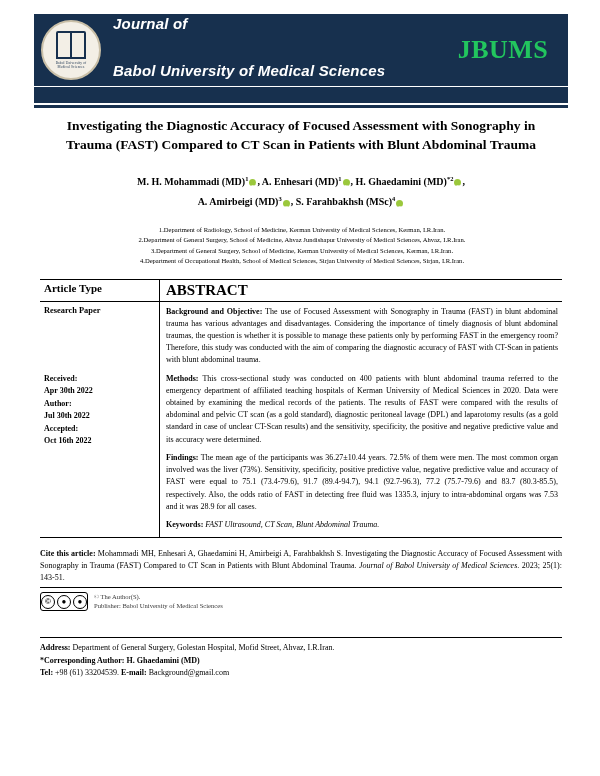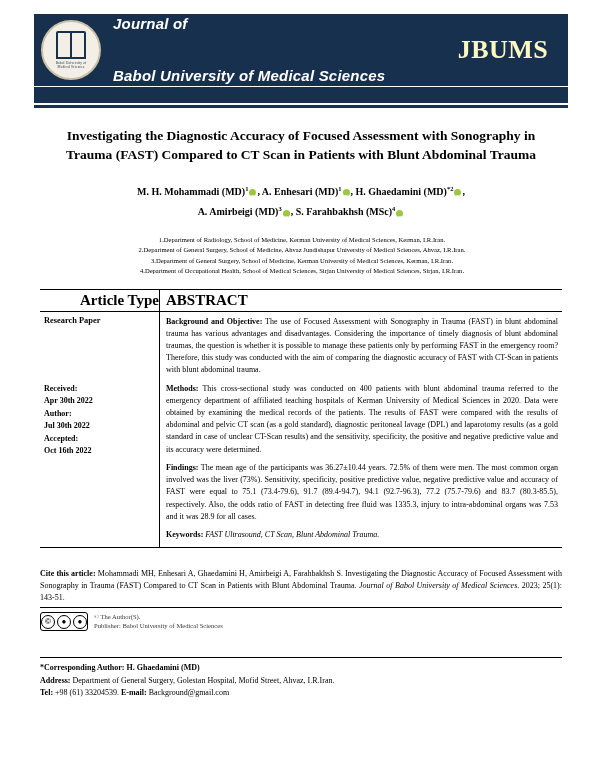--- a/index.html
+++ b/index.html
@@ -70,23 +70,24 @@
     text-align: center;
     margin-top: 2px;
     letter-spacing: .2px;
     color: #17304e;
     font-family: "Liberation Serif", serif;
   }
   .masthead-title {
     flex: 1;
     display: flex;
     flex-direction: column;
-    justify-content: space-between;
+    justify-content: flex-start;
     padding-left: 6px;
     color: #ffffff;
+    gap: 29px;
   }
   .masthead-title .l1 {
     font-family: "Liberation Sans", sans-serif;
     font-size: 15px;
     font-weight: bold;
     font-style: italic;
     line-height: 18px;
     letter-spacing: .2px;
   }
   .masthead-title .l2 {
@@ -101,21 +102,21 @@
     width: 128px;
     background: #17304e;
     display: flex;
     align-items: center;
     justify-content: center;
   }
   .jbums {
     font-family: "Liberation Serif", serif;
     font-size: 26px;
     font-weight: bold;
-    color: #fef9c3;
+    color: #22c55e;
     letter-spacing: .5px;
   }
   .issn-bar {
     height: 16px;
     background: #17304e;
     border-top: 1px solid #ffffff;
     display: flex;
     align-items: center;
     justify-content: center;
     gap: 26px;
@@ -130,21 +131,21 @@
     margin-top: 2px;
   }
 
   
   .title {
     text-align: center;
     font-family: "Liberation Serif", serif;
     font-size: 13.5px;
     font-weight: bold;
     line-height: 19px;
-    margin: 18px 28px 0 28px;
+    margin: 8px 28px 0 28px;
   }
 
   
   .authors {
     text-align: center;
     font-family: "Liberation Serif", serif;
     font-size: 10px;
     font-weight: bold;
     line-height: 17px;
     margin-top: 16px;
@@ -190,26 +191,25 @@
     border-top: 1.4px solid #000;
     border-bottom: 1.4px solid #000;
   }
   .abs-head {
     display: flex;
     border-bottom: 1px solid #000;
   }
   .abs-head .c1 {
     width: 120px;
     padding: 2px 0 2px 4px;
-    font-size: 15px;
+    font-size: 11px;
     font-weight: bold;
     font-family: "Liberation Serif", serif;
     border-right: 1px solid #000;
     box-sizing: border-box;
-    text-align: right;
   }
   .abs-head .c2 {
     flex: 1;
     padding: 2px 0 2px 6px;
     font-size: 15px;
     font-weight: bold;
     font-family: "Liberation Serif", serif;
   }
   .abs-body {
     display: flex;
@@ -240,21 +240,21 @@
     font-size: 8px;
     line-height: 12.2px;
     text-align: justify;
   }
   .abs-right p { margin: 0 0 6px 0; }
   .abs-right b { font-weight: bold; }
   .kw { font-style: italic; }
 
   
   .cite {
-    margin: 20px 6px 0 6px;
+    margin: 10px 6px 0 6px;
     font-family: "Liberation Serif", serif;
     font-size: 8px;
     line-height: 12px;
     text-align: justify;
     border-bottom: 1.2px solid #000;
     padding-bottom: 3px;
   }
   .cite b { font-weight: bold; }
   .cite i { font-style: italic; }
 
@@ -389,19 +389,19 @@
         <span class="cc-dot">●</span>
         <span class="cc-dot">●</span>
       </div>
       <div class="cc-text">
         <div>© The Author(S).</div>
         <div>Publisher: Babol University of Medical Sciences</div>
       </div>
     </div>
 
     <div class="corr">
+      <div><b>Address:</b><span> Department of General Surgery, Golestan Hospital, Mofid Street, Ahvaz, I.R.Iran.</span></div>
       <div><b>*Corresponding Author: H. Ghaedamini (MD)</b></div>
-      <div><b>Address:</b><span> Department of General Surgery, Golestan Hospital, Mofid Street, Ahvaz, I.R.Iran.</span></div>
       <div><b>Tel:</b><span> +98 (61) 33204539. </span><b>E-mail:</b><span> Background@gmail.com</span></div>
     </div>
 
   </div>
 </div>
 
 </body></html>

